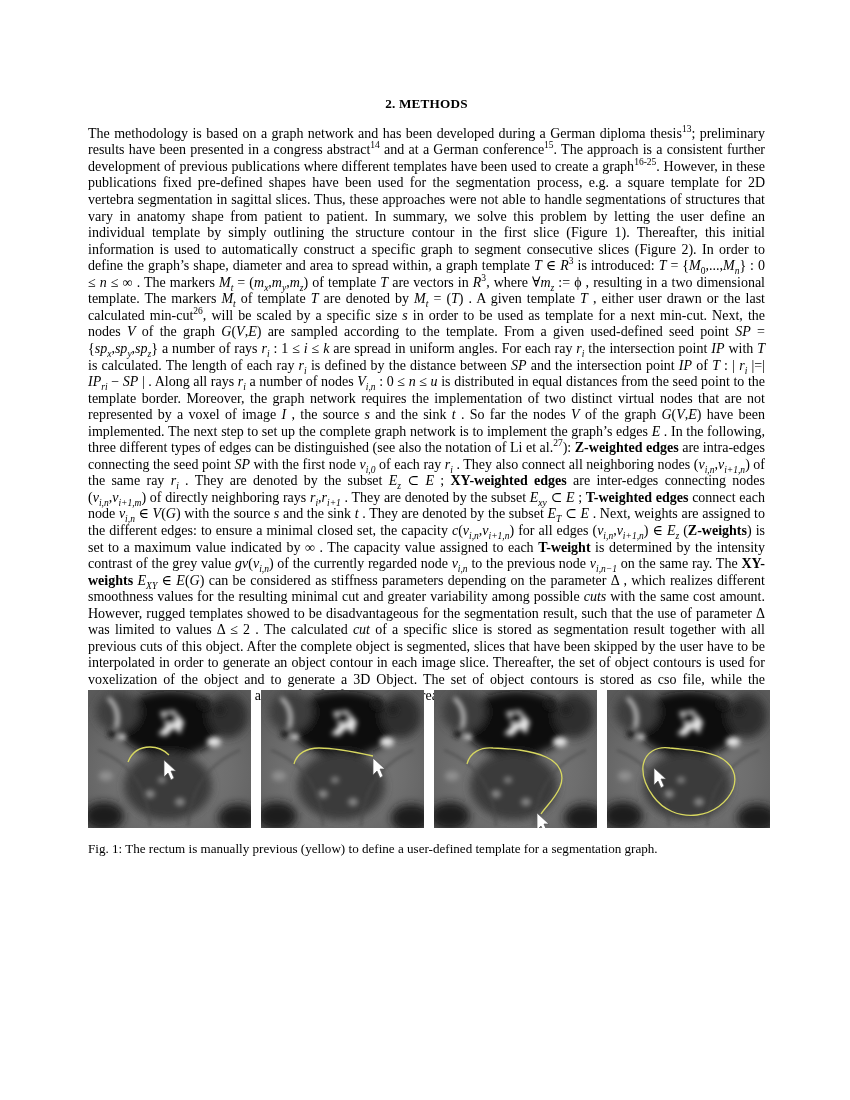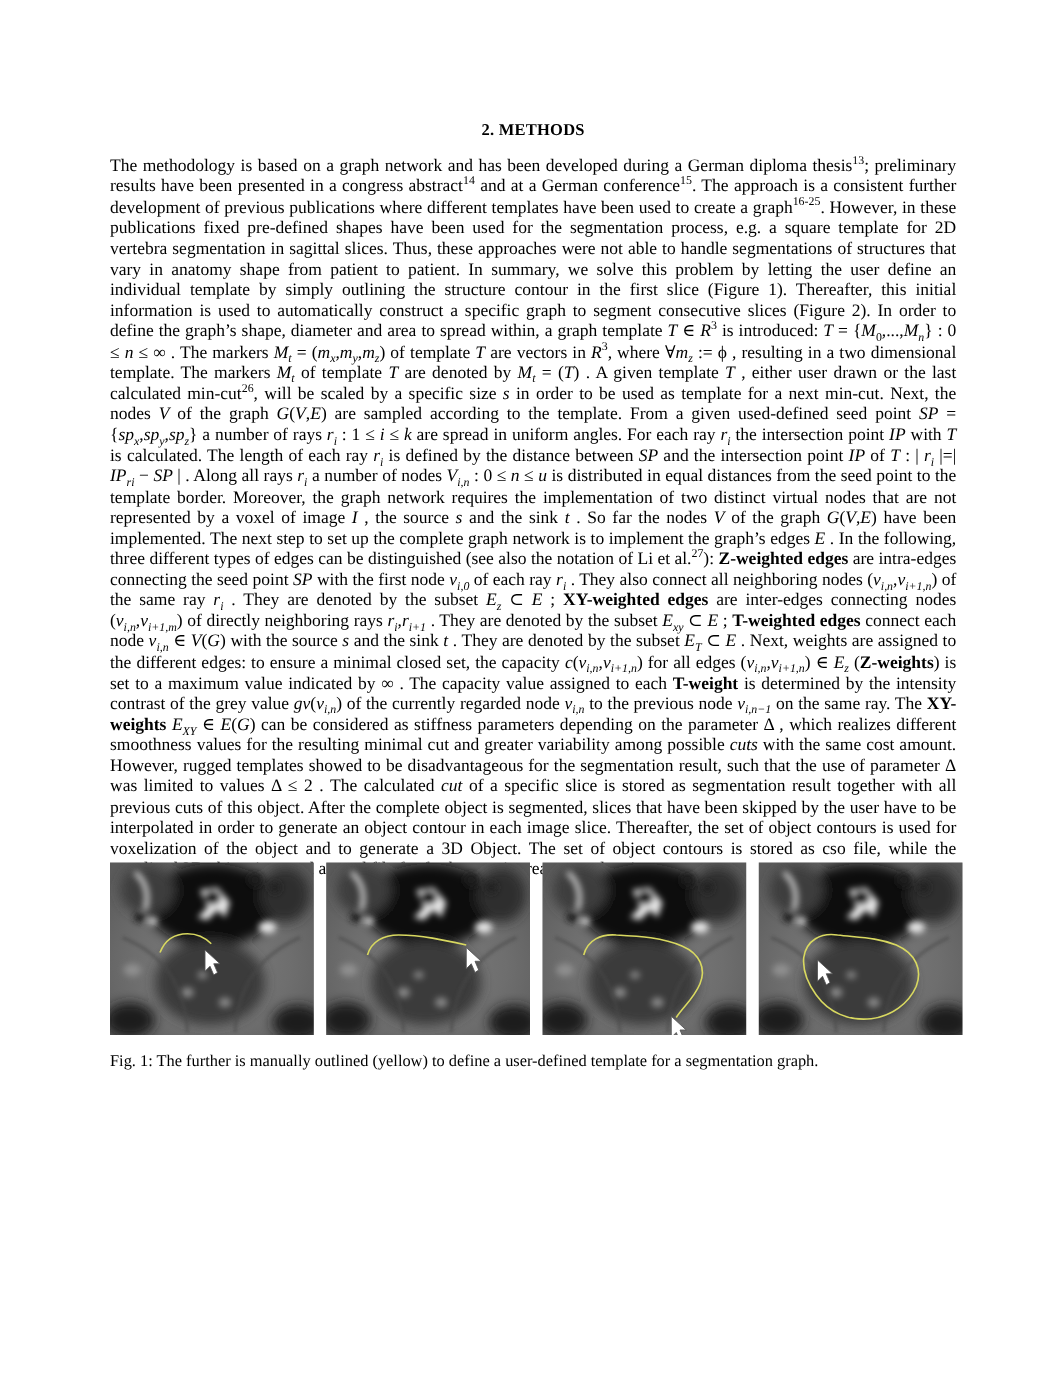--- a/index.html
+++ b/index.html
@@ -279,17 +279,17 @@
           </g>
           <path d="M 36,76 C 38,62 50,56 63,58 C 80,60 95,60 110,66 C 126,73 131,86 126,99 C 120,113 106,123 90,125 C 72,127 56,120 46,106 C 38,95 35,86 36,76 Z" fill="none" stroke="#d8d860" stroke-width="1.3"></path>
           <g transform="translate(47,78)">
             <path d="M0 0 L0 17 L4 13 L7 20 L10 18 L7 11 L12 11 Z" fill="#ffffff" stroke="#555555" stroke-width="0.7"></path>
           </g>
         </svg>
       </div>
 
     </div>
 
-    <div class="fig-caption">Fig. 1: The further is manually outlined (yellow) to define a user-defined template for a segmentation graph.</div>
+    <div class="fig-caption">Fig. 1: The rectum is manually previous (yellow) to define a user-defined template for a segmentation graph.</div>
 
   </div>
 
 </div>
 
 </body></html>

